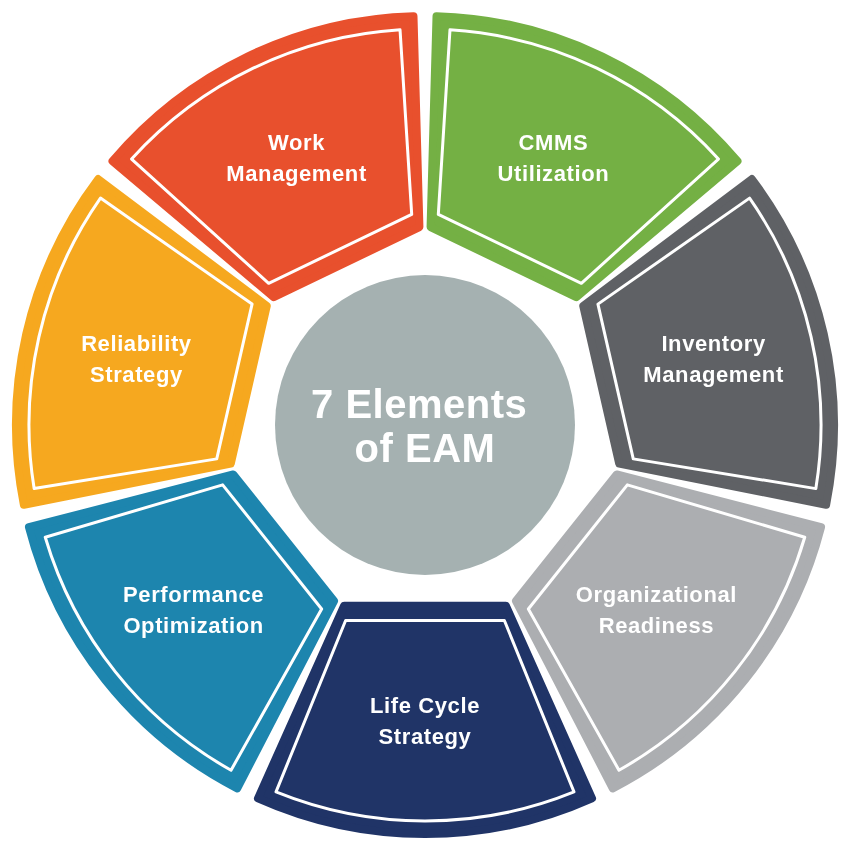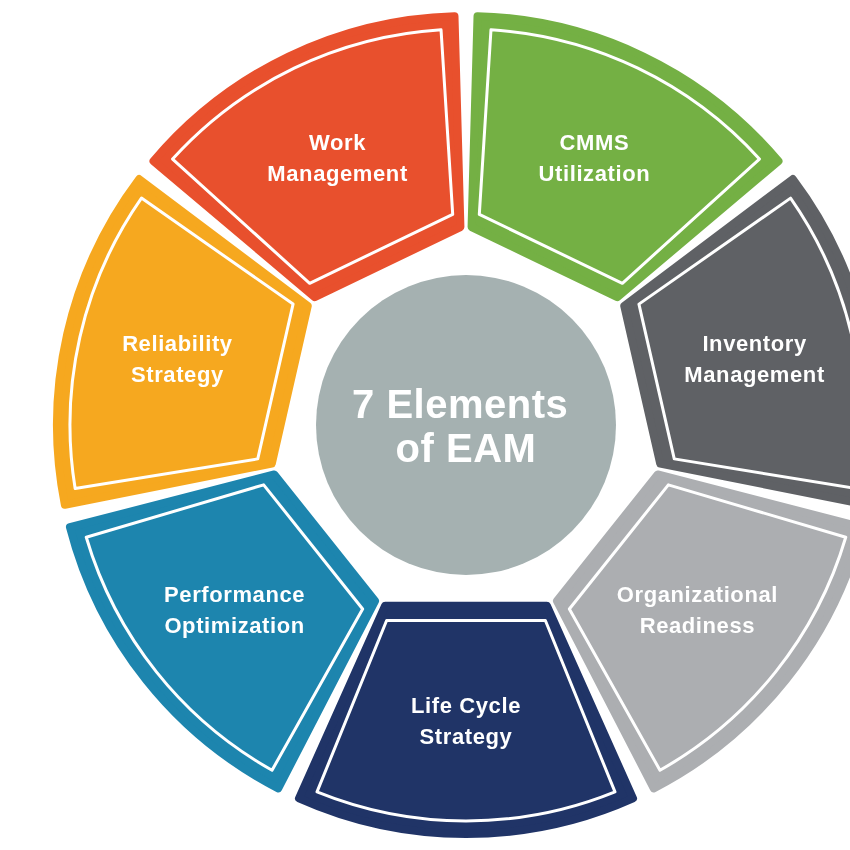--- a/index.html
+++ b/index.html
@@ -9,21 +9,20 @@
     background: #ffffff;
     width: 850px;
     height: 850px;
     overflow: hidden;
     font-family: "Liberation Sans", sans-serif;
   }
   .stage {
     width: 732px;
     height: 850px;
     position: relative;
-    margin-left: 41px;
   }
   svg { display: block; }
   .seg-label {
     fill: #ffffff;
     font-family: "Liberation Sans", sans-serif;
     font-weight: bold;
     font-size: 22px;
     letter-spacing: 0.6px;
     text-anchor: middle;
   }

